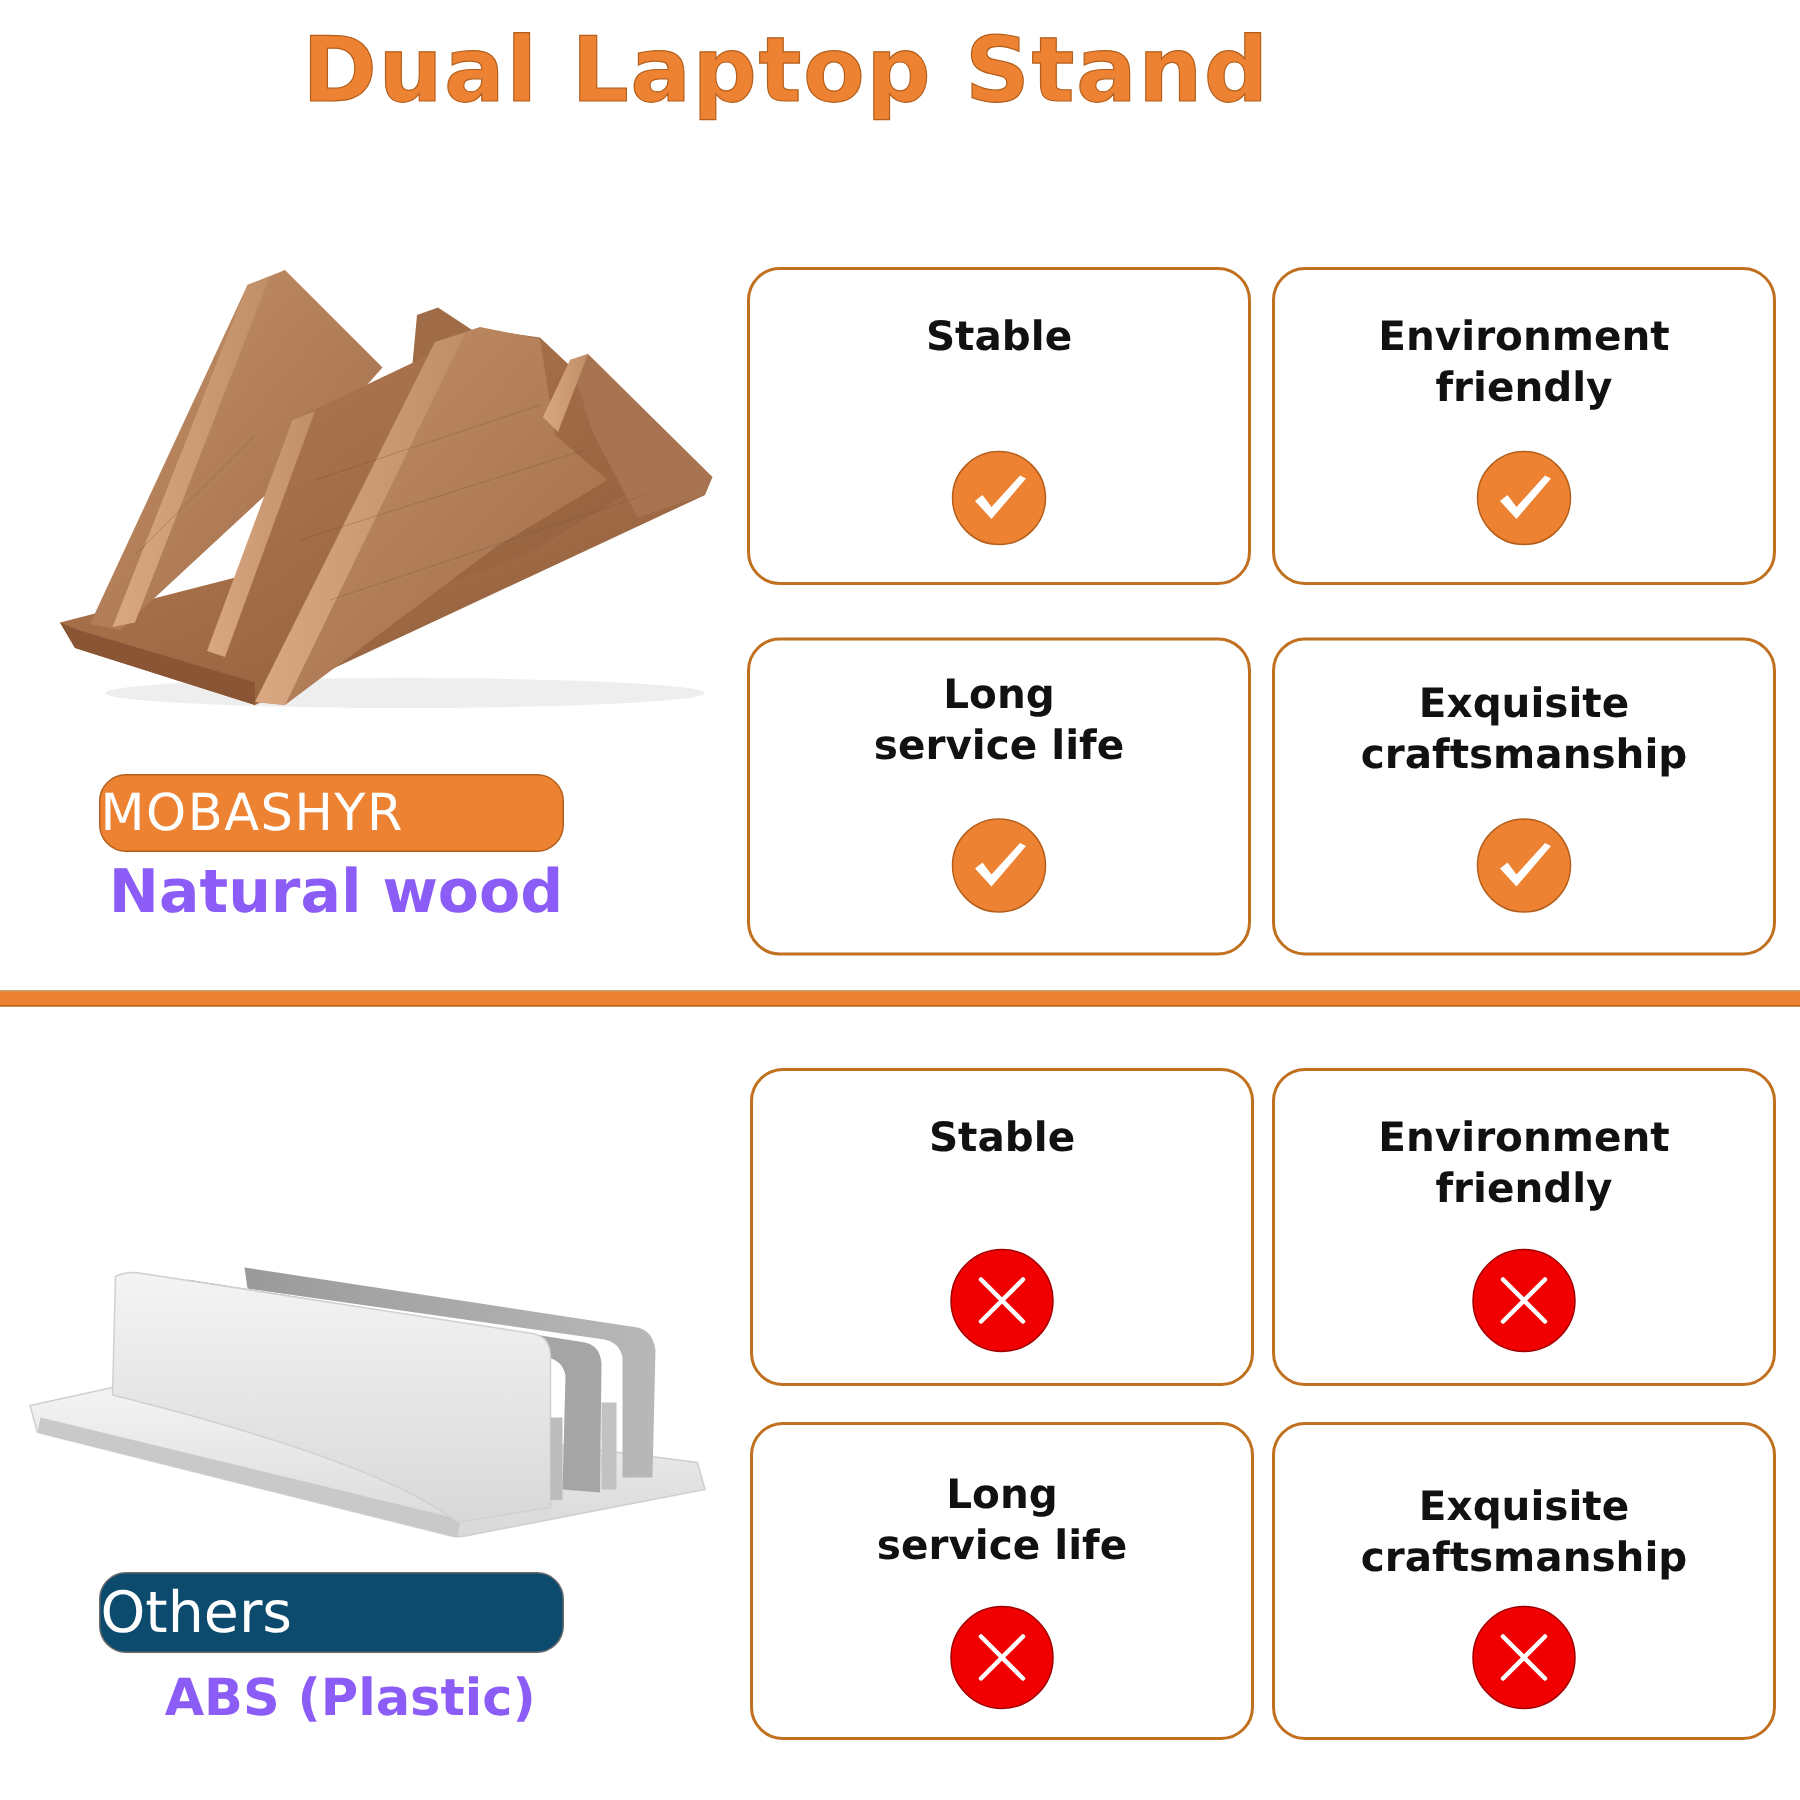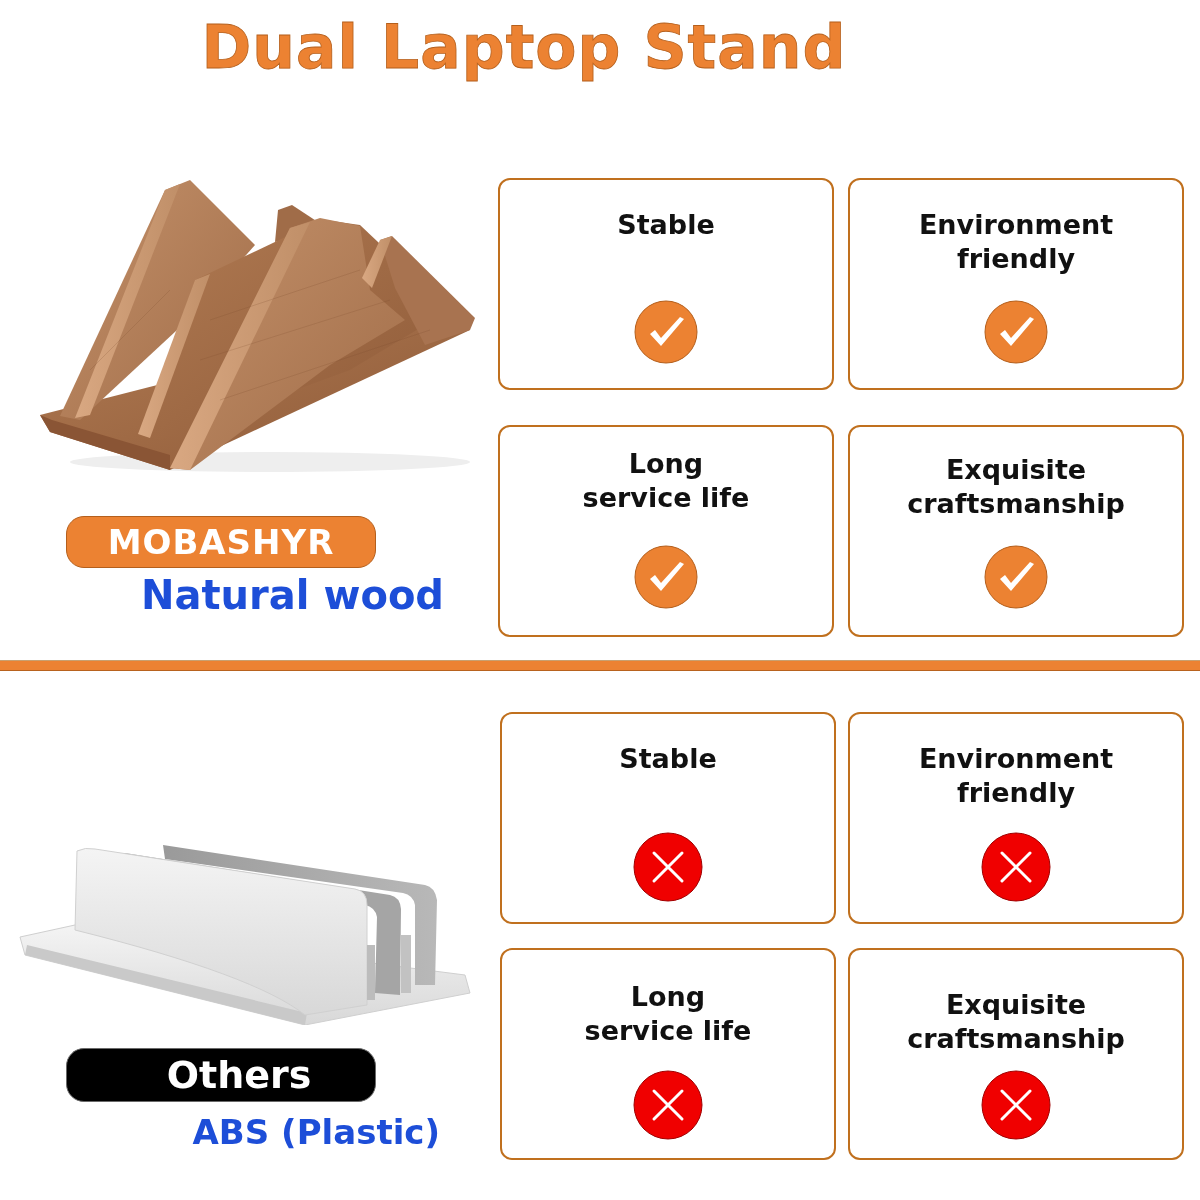--- a/index.html
+++ b/index.html
@@ -13,50 +13,50 @@
       -webkit-text-stroke: 0.8px #b45f1c;
     }
 
     .divider {
       position: absolute; left: 0; top: 660px; width: 1200px; height: 11px;
       background: #ec8232; border-top: 1px solid #c8a070; border-bottom: 1px solid #b8621e;
     }
 
     .card {
       position: absolute; width: 336px; height: 212px; background: #fff;
-      border: 2.5px solid #c0701e; border-radius: 12px;
+      border: 2.5px solid #c0701e; border-radius: 22px;
     }
     .card-label {
       position: absolute; left: 0; width: 100%; text-align: center;
       font-family: "DejaVu Sans", sans-serif; font-weight: bold; font-size: 27px; line-height: 34px;
       color: #111; white-space: pre-line;
     }
     .card-label.one { top: 26px; }
     .card-label.two { top: 26px; text-align: center; }
     .badge {
       position: absolute; left: 50%; width: 64px; height: 64px; margin-left: -32px;
       top: 120px; border-radius: 50%;
     }
     .badge svg { width: 64px; height: 64px; display: block; }
 
     .brand-pill {
-      position: absolute; border-radius: 18px; text-align: center;
-      font-family: "DejaVu Sans", sans-serif; font-weight: bold; color: #fff;
+      position: absolute; border-radius: 18px; text-align: left;
+      font-family: "DejaVu Sans", sans-serif; font-weight: normal; color: #fff;
     }
     .brand-pill.orange {
       left: 66px; top: 516px; width: 310px; height: 52px; background: #ec8232;
       border: 1px solid #b45f1c; font-size: 34px; line-height: 50px; letter-spacing: 1px;
     }
     .brand-pill.gray {
-      left: 66px; top: 1048px; width: 310px; height: 54px; background: #000000;
-      border: 1px solid #6a6a6a; font-size: 38px; line-height: 52px; padding-left: 36px;
+      left: 66px; top: 1048px; width: 310px; height: 54px; background: #0c4a6e;
+      border: 1px solid #6a6a6a; font-size: 38px; line-height: 52px;
     }
     .material {
-      position: absolute; width: 440px; text-align: right; left: 0;
-      font-family: "DejaVu Sans", sans-serif; font-weight: bold; color: #1d4ed8;
+      position: absolute; width: 440px; text-align: center; left: 0;
+      font-family: "DejaVu Sans", sans-serif; font-weight: bold; color: #8b5cf6;
     }
     .material.wood { top: 572px; left: 0; font-size: 40px; left: 4px; }
     .material.plastic { top: 1112px; font-size: 34px; padding-left: 27px; }
 
     .product { position: absolute; }
   </style>
 </head>
 <body>
 
 <div class="title">Dual Laptop Stand</div>

